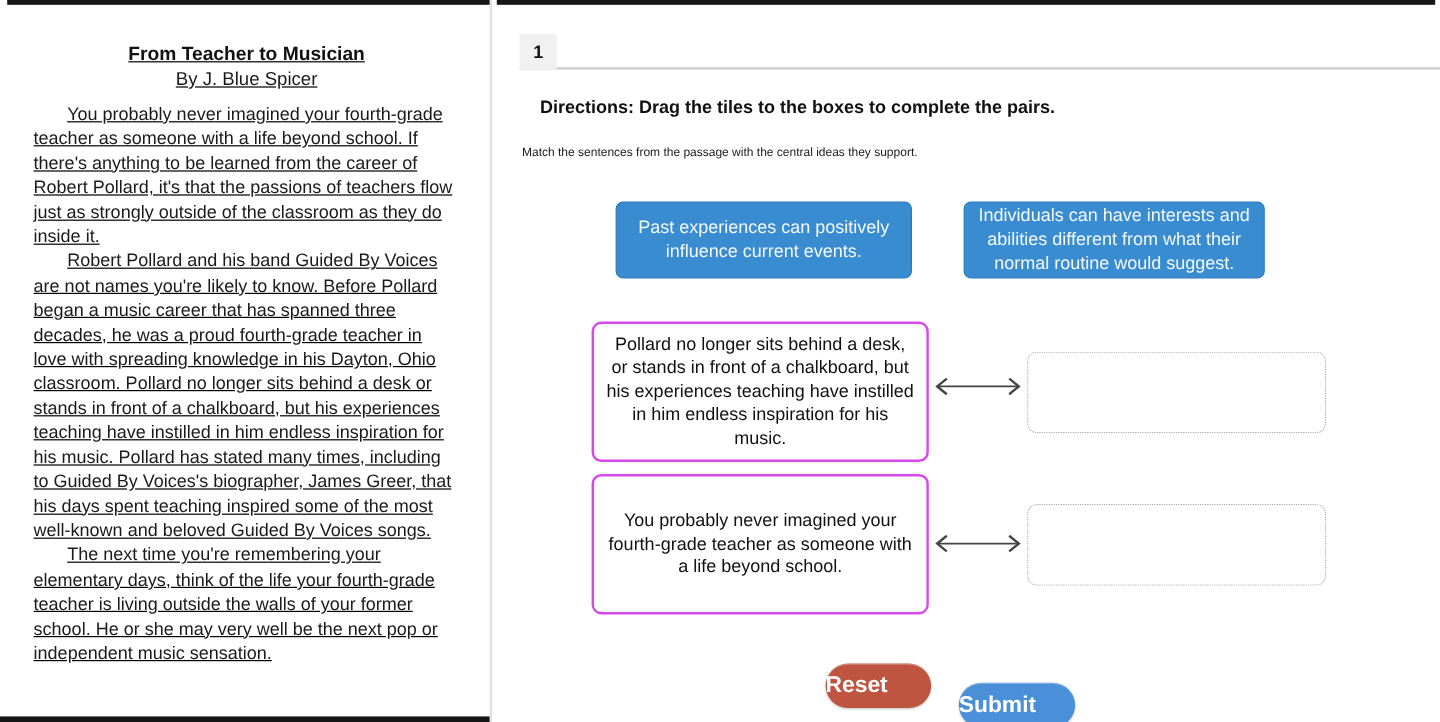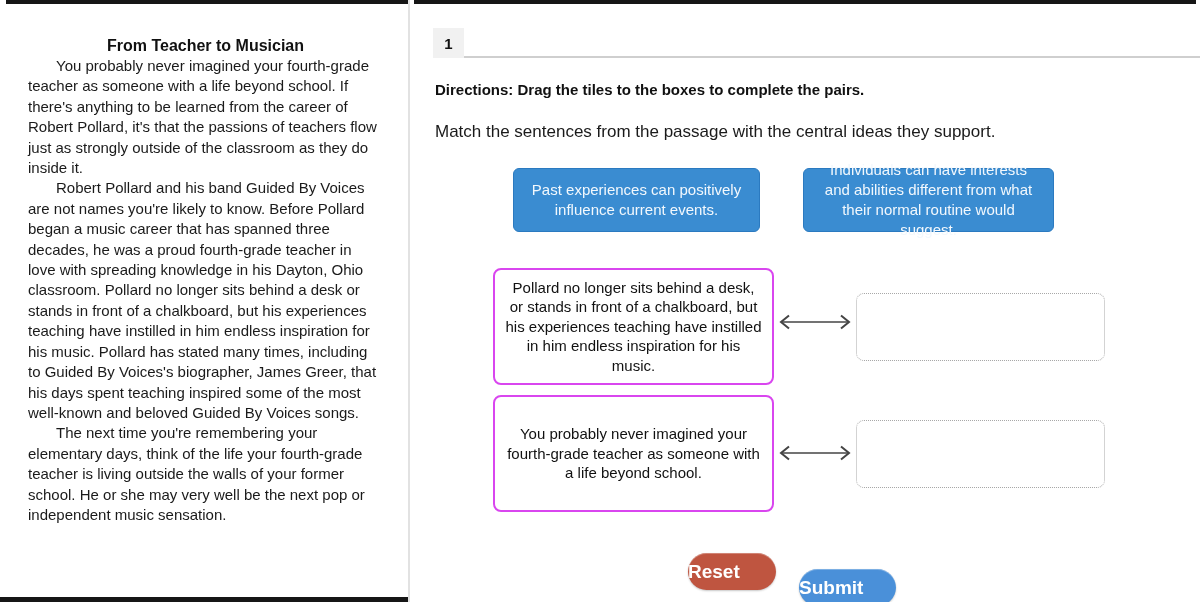--- a/index.html
+++ b/index.html
@@ -2,21 +2,21 @@
 <html style="--tile-bg: #3a8cd1; --tile-border: #2b7ac0; --reset-bg: #bf5540; --submit-bg: #4a90d9; --arrow: #444444;"><head>
 <meta charset="utf-8">
 <style>
   * { box-sizing: border-box; margin: 0; padding: 0; }
   html, body {
     width: 1200px; height: 602px;
     background: #ffffff;
     font-family: "Liberation Sans", sans-serif;
     overflow: hidden;
   }
-  .app { position: relative; width: 1200px; height: 602px; display: flex; }
+  .app { position: relative; width: 1200px; height: 602px; display: flex; text-decoration: underline; }
 
   
   .strip { position: absolute; background: #161616; z-index: 5; }
   .strip-top-left { top: 0; left: 6px; width: 402px; height: 4px; }
   .strip-top-right { top: 0; left: 414px; right: 4px; height: 4px; }
   .strip-bottom-left { bottom: 0; left: 0; width: 408px; height: 5px; }
 
   
   .left-panel {
     width: 410px; height: 602px;
@@ -45,40 +45,40 @@
     border-bottom: 2px solid #cfcfcf;
   }
   .q-tab {
     position: absolute; left: 0; top: 0; width: 31px; height: 30px;
     background: #f1f1f1; color: #111;
     font-size: 15px; font-weight: bold;
     display: flex; align-items: center; justify-content: center;
   }
 
   .directions {
-    position: absolute; left: 25px; top: 81px;
+    position: absolute; left: 40px; top: 81px;
     font-size: 15px; font-weight: bold; color: #111;
   }
   .prompt {
     position: absolute; left: 25px; top: 122px;
-    font-size: 17px; color: #1a1a1a;
+    font-size: 10px; color: #1a1a1a;
   }
 
   .tile {
     position: absolute; top: 168px; height: 64px;
     background: var(--tile-bg, #3a8cd1);
     border: 1px solid var(--tile-border, #2b7ac0);
     border-radius: 6px;
     color: #f2f8fd; font-size: 15px; line-height: 20px; text-align: center;
     display: flex; align-items: center; justify-content: center;
     padding: 16px 10px;
     cursor: grab;
   }
   .tile-1 { left: 103px; width: 247px; }
-  .tile-2 { left: 393px; width: 251px; padding: 2px 14px; }
+  .tile-2 { left: 393px; width: 251px; padding: 2px 4px; }
 
   .sentence-box {
     position: absolute; left: 83px; width: 281px; height: 117px;
     background: #ffffff; border: 2px solid #d946ef; border-radius: 8px;
     font-size: 15px; line-height: 19.5px; color: #111; text-align: center;
     display: flex; align-items: center; justify-content: center;
     padding: 4px 9px;
   }
   .sentence-box-1 { top: 268px; }
   .sentence-box-2 { top: 395px; }
@@ -108,20 +108,21 @@
 </head>
 <body>
 
 <div class="app">
   <div class="strip strip-top-left"></div>
   <div class="strip strip-top-right"></div>
   <div class="strip strip-bottom-left"></div>
 
   <div class="left-panel passage">
     <div class="passage-title">From Teacher to Musician</div>
+    <div class="passage-byline">By J. Blue Spicer</div>
     <p>You probably never imagined your fourth-grade teacher as someone with a life beyond school. If there's anything to be learned from the career of Robert Pollard, it's that the passions of teachers flow just as strongly outside of the classroom as they do inside it.</p>
     <p>Robert Pollard and his band Guided By Voices are not names you're likely to know. Before Pollard began a music career that has spanned three decades, he was a proud fourth-grade teacher in love with spreading knowledge in his Dayton, Ohio classroom. Pollard no longer sits behind a desk or stands in front of a chalkboard, but his experiences teaching have instilled in him endless inspiration for his music. Pollard has stated many times, including to Guided By Voices's biographer, James Greer, that his days spent teaching inspired some of the most well-known and beloved Guided By Voices songs.</p>
     <p>The next time you're remembering your elementary days, think of the life your fourth-grade teacher is living outside the walls of your former school. He or she may very well be the next pop or independent music sensation.</p>
   </div>
 
   <div class="right-panel">
     <div class="tab-row">
       <div class="q-tab">1</div>
     </div>
 

